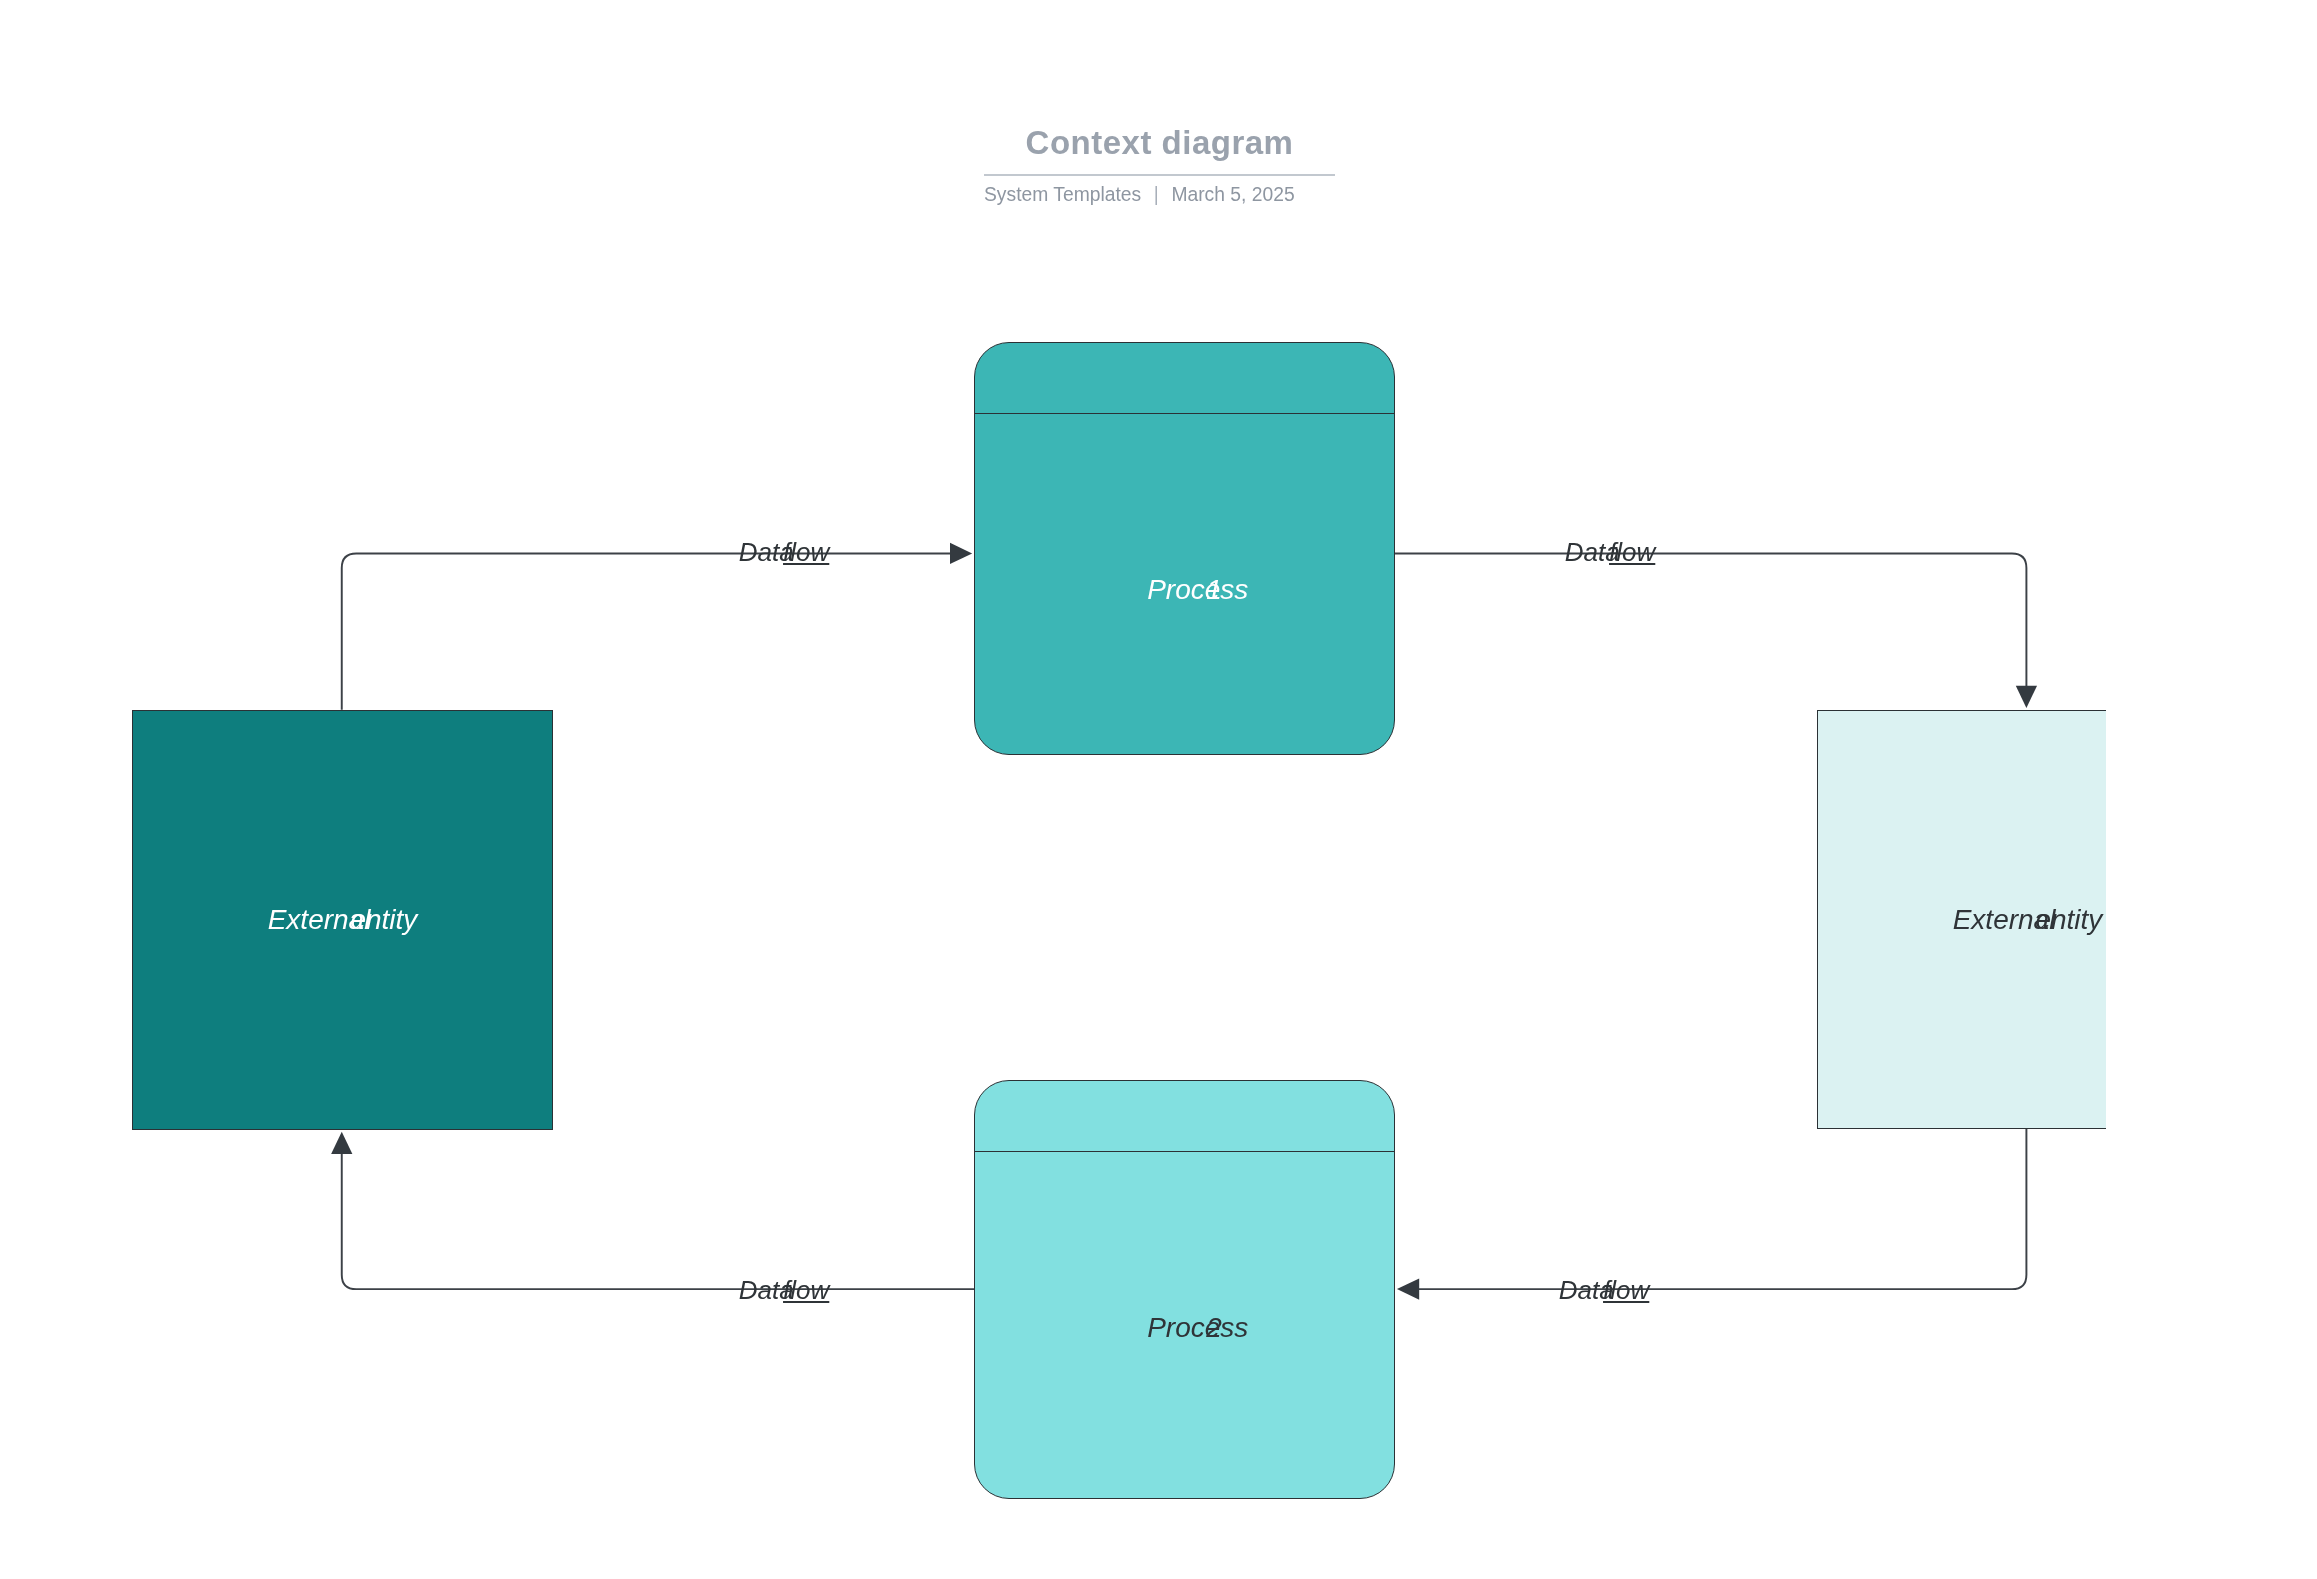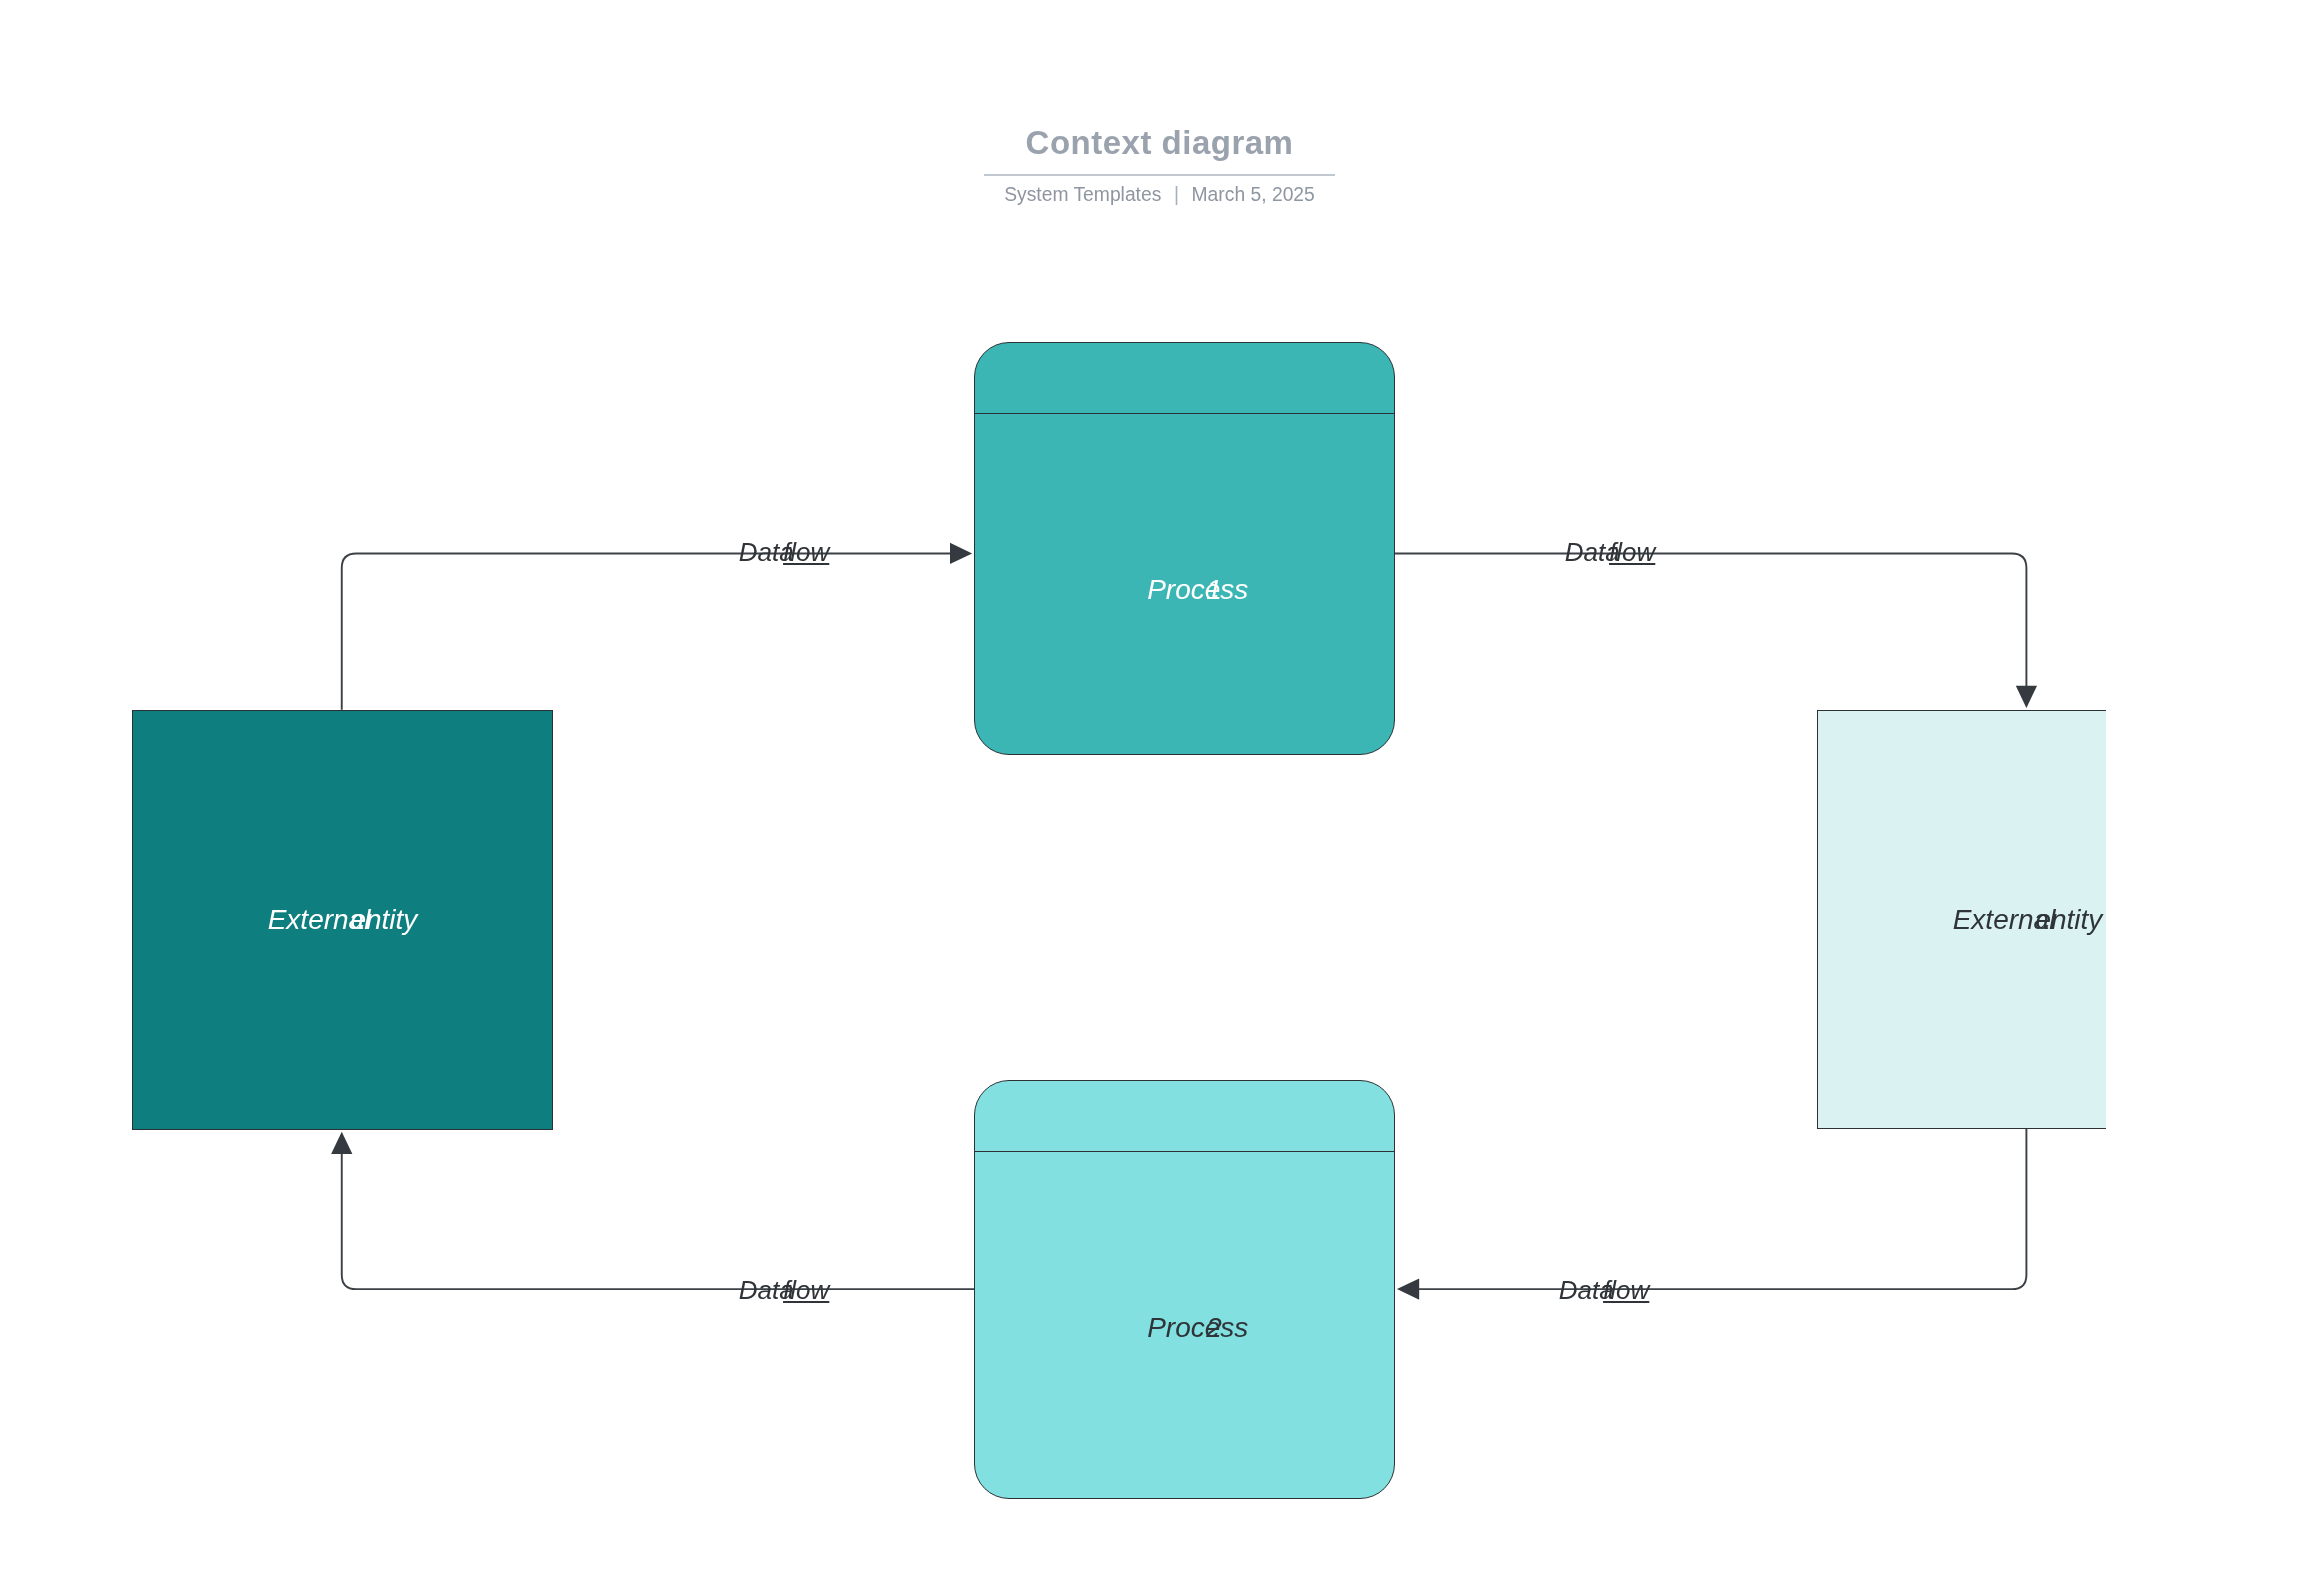--- a/index.html
+++ b/index.html
@@ -29,21 +29,21 @@
   svg.wires polygon{fill:var(--arrow);stroke:none;}
 
   .header{position:absolute;left:984px;top:124px;width:351px;text-align:center;}
   .title{
     font-size:33px;font-weight:bold;color:var(--title);
     letter-spacing:0.5px;padding-bottom:11.6px;
     border-bottom:2.9px solid var(--underline);
   }
   .subtitle{
     margin-top:8.7px;font-size:19.3px;color:var(--subtitle);
-    display:flex;justify-content:center;align-items:center;gap:12.6px;
+    display:flex;align-items:center;gap:12.6px;
     white-space:nowrap;
   }
   .subtitle .sep{color:#A8AFB9;font-weight:300;}
 
   .shape{position:absolute;box-sizing:border-box;border:1.9px solid var(--shape-border);}
   .process{
     width:421px;border-radius:35px;
     background:var(--process-top-fill);
   }
   .process .divider{

